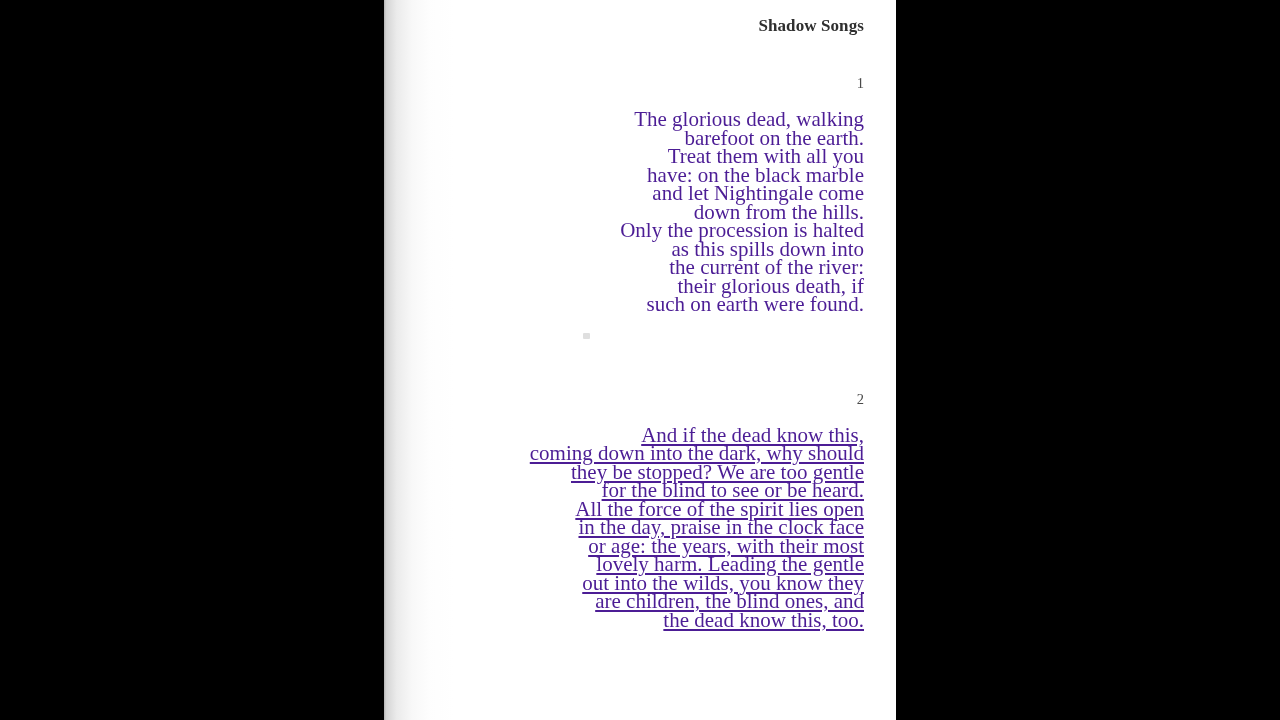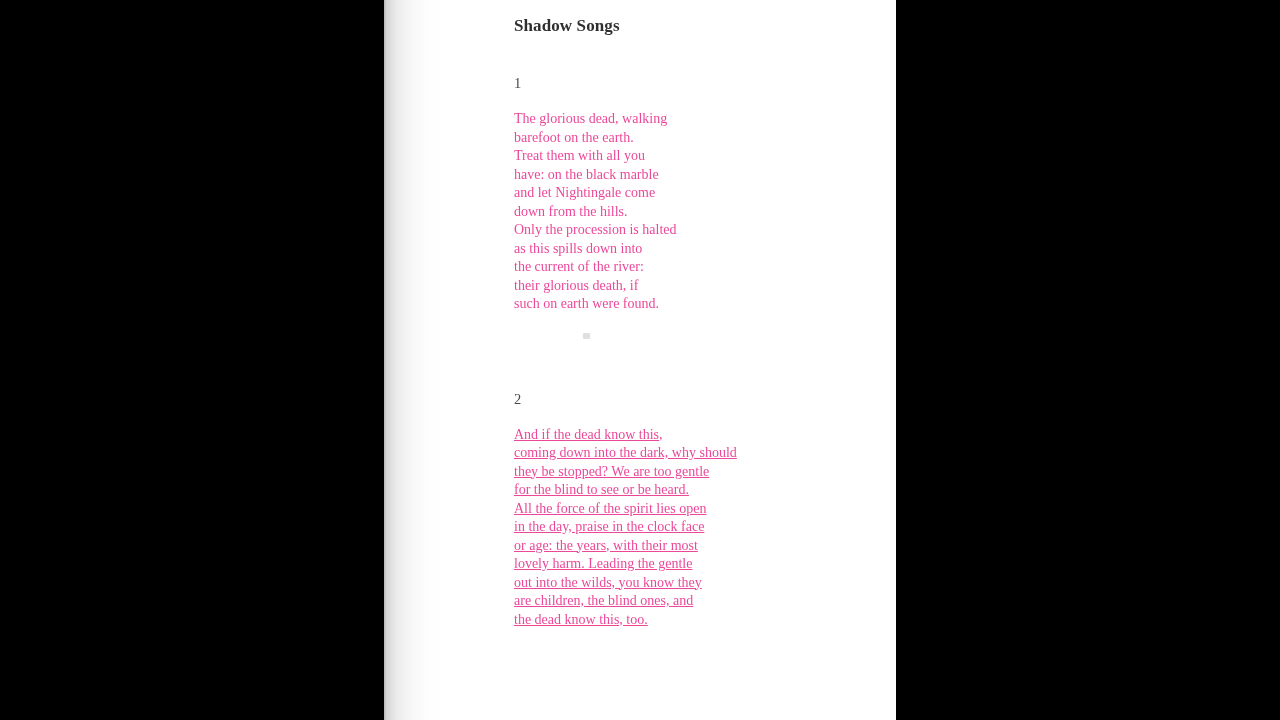--- a/index.html
+++ b/index.html
@@ -66,42 +66,43 @@
     background: linear-gradient(to right, rgba(120,120,120,0.45), rgba(190,190,190,0.05));
     pointer-events: none;
   }
 
   
   .content {
     position: absolute;
     left: 130px;
     top: 0;
     width: 350px;
+    text-align: right;
   }
 
   .poem-title {
     font-weight: bold;
     font-size: 17px;
     letter-spacing: 0.1px;
     color: #2f2f2f;
     margin: 0;
     padding-top: 16px;
     line-height: 20px;
   }
 
   .section-number {
     font-size: 14.5px;
     color: #4a4a4a;
     line-height: 18px;
   }
 
   .stanza {
-    font-size: 14px;
+    font-size: 21px;
     line-height: 18.5px;
-    color: #ec4899;
+    color: #4c1d95;
     white-space: pre-line;
   }
 
   #sec1-number { margin-top: 38px; }
   #sec1-lines  { margin-top: 18px; }
 
   #sec2-number { margin-top: 76px; }
   #sec2-lines  { margin-top: 18px; text-decoration: underline; }
 
   

